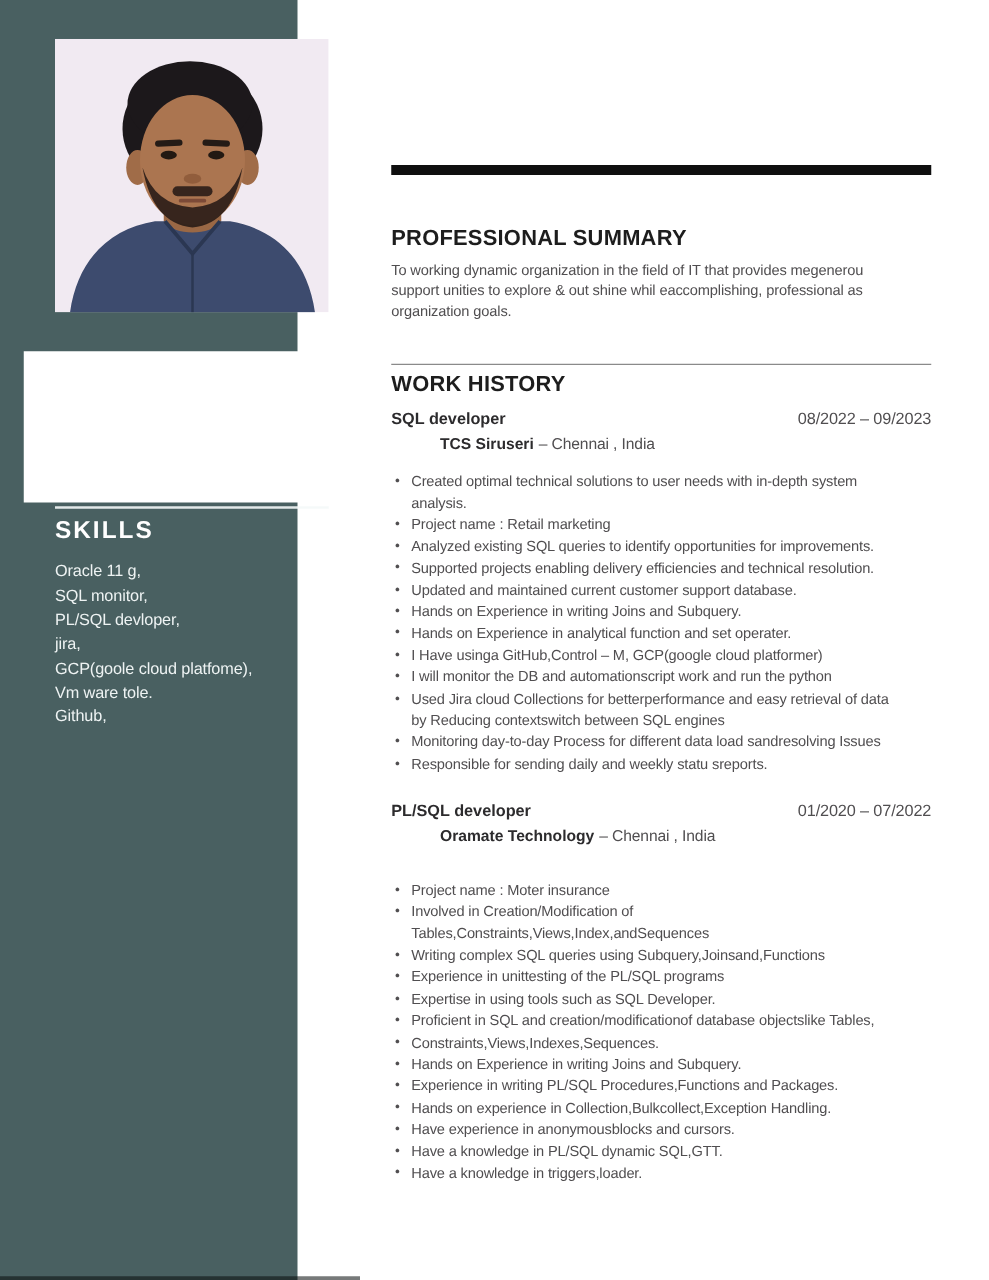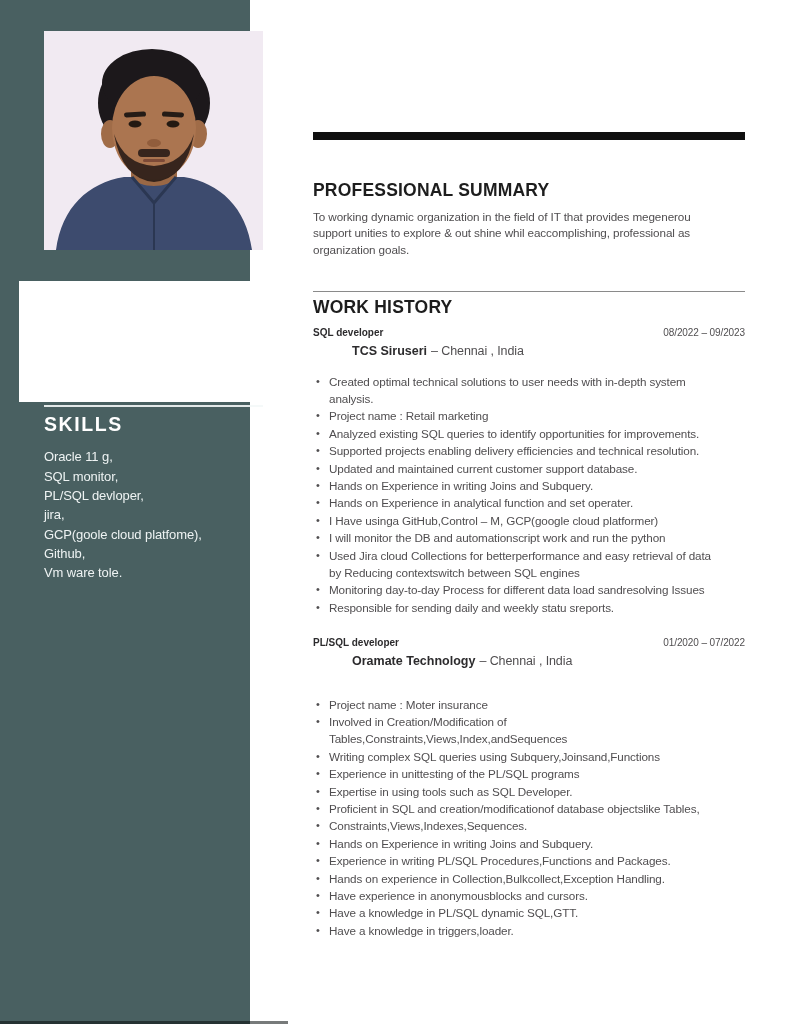--- a/index.html
+++ b/index.html
@@ -11,21 +11,21 @@
     --sidebar-text:#eef3f3;
     --photo-bg:#f1eaf2;
   }
   html,body{margin:0;padding:0;}
   body{
     width:791px;height:1024px;position:relative;overflow:hidden;
     background:#ffffff;
     font-family:"Liberation Sans", sans-serif;
   }
   
-  .sidebar{position:absolute;left:0;top:0;width:238px;height:1024px;background:var(--sidebar-bg);padding-left:12px;}
+  .sidebar{position:absolute;left:0;top:0;width:238px;height:1024px;background:var(--sidebar-bg);}
   .sidebar-bottom-edge{position:absolute;left:0;bottom:0;width:288px;height:3px;background:rgba(8,12,12,0.55);}
   .photo-frame{position:absolute;left:44px;top:31px;width:219px;height:219px;overflow:hidden;}
   .photo-frame svg{display:block;}
   .name-block{position:absolute;left:19px;top:281px;width:268px;height:121px;background:#ffffff;}
   .skills{position:absolute;left:44px;top:405px;width:220px;}
   .skills-divider{border:0;border-top:2px solid rgba(244,248,248,0.9);margin:0;width:219px;}
   .skills-title{
     margin:7px 0 0 0;color:#ffffff;font-size:19.5px;font-weight:bold;
     letter-spacing:1.6px;line-height:1.1;
   }
@@ -42,21 +42,21 @@
   }
   .summary-section{position:absolute;left:0;top:180px;width:432px;}
   .summary-text{
     margin:9px 0 0 0;color:var(--body-text);font-size:11.7px;line-height:16.3px;
     letter-spacing:-0.1px;white-space:pre-line;
   }
   .work-history{position:absolute;left:0;top:291px;width:432px;}
   .section-divider{border:0;border-top:1px solid #8a8a8a;margin:0 0 5px 0;}
   .job{margin-top:9px;}
   .job + .job{margin-top:20px;}
-  .job-header{display:flex;justify-content:space-between;align-items:baseline;font-size:10px;line-height:1.35;}
+  .job-header{display:flex;justify-content:space-between;align-items:baseline;font-size:13px;line-height:1.35;}
   .job-title{font-weight:bold;color:var(--bold-text);}
   .job-dates{color:var(--body-text);letter-spacing:-0.1px;}
   .job-company-line{margin-top:3px;font-size:12.5px;line-height:1.35;color:var(--body-text);margin-left:39px;}
   .job-company{font-weight:bold;color:var(--bold-text);}
   .job-location{margin-left:4px;letter-spacing:-0.1px;}
   .job-bullets{
     list-style:none;margin:13px 0 0 0;padding:0;
     color:var(--body-text);font-size:11.7px;line-height:17.4px;letter-spacing:-0.12px;
   }
   .job + .job .job-bullets{margin-top:26px;}
@@ -107,22 +107,22 @@
 
   <div class="skills">
     <hr class="skills-divider">
     <h2 class="skills-title">SKILLS</h2>
     <ul class="skills-list">
         <li>Oracle 11 g,</li>
         <li>SQL monitor,</li>
         <li>PL/SQL devloper,</li>
         <li>jira,</li>
         <li>GCP(goole cloud platfome),</li>
+        <li>Vm ware tole.</li>
         <li>Github,</li>
-        <li>Vm ware tole.</li>
       </ul>
   </div>
 
   <div class="sidebar-bottom-edge"></div>
 </div>
 
 <div class="main">
   <div class="top-accent-bar"></div>
 
   <div class="summary-section">

